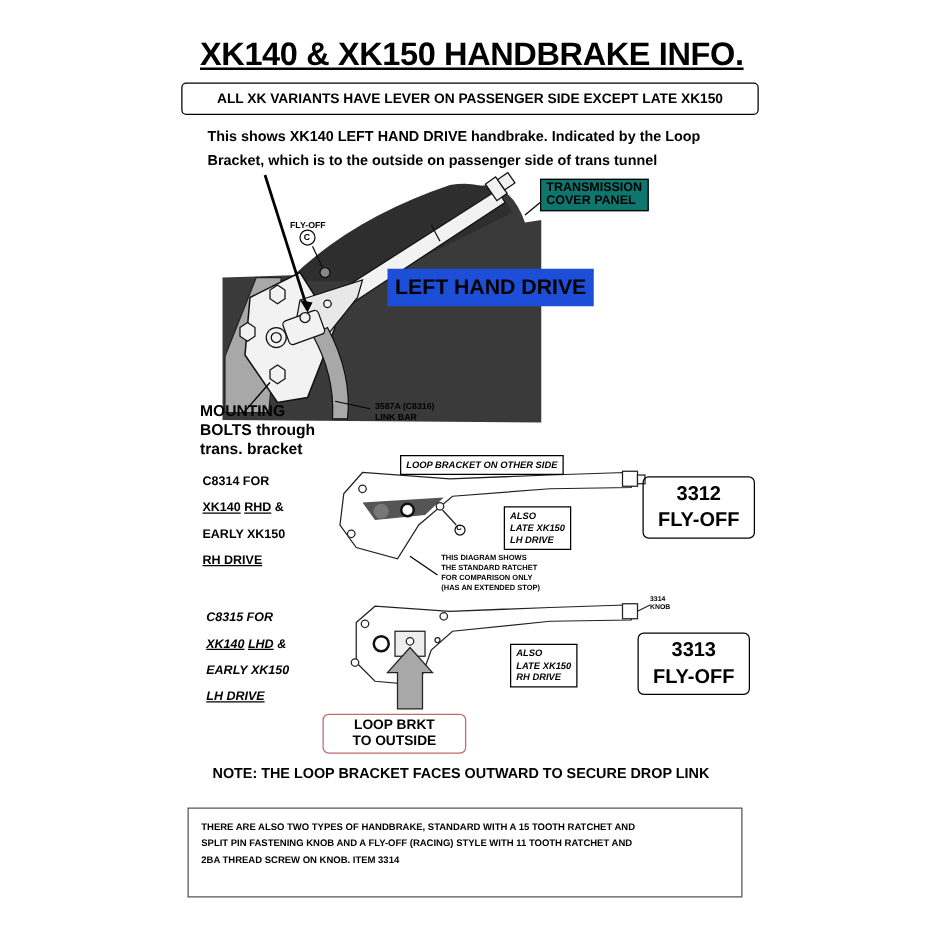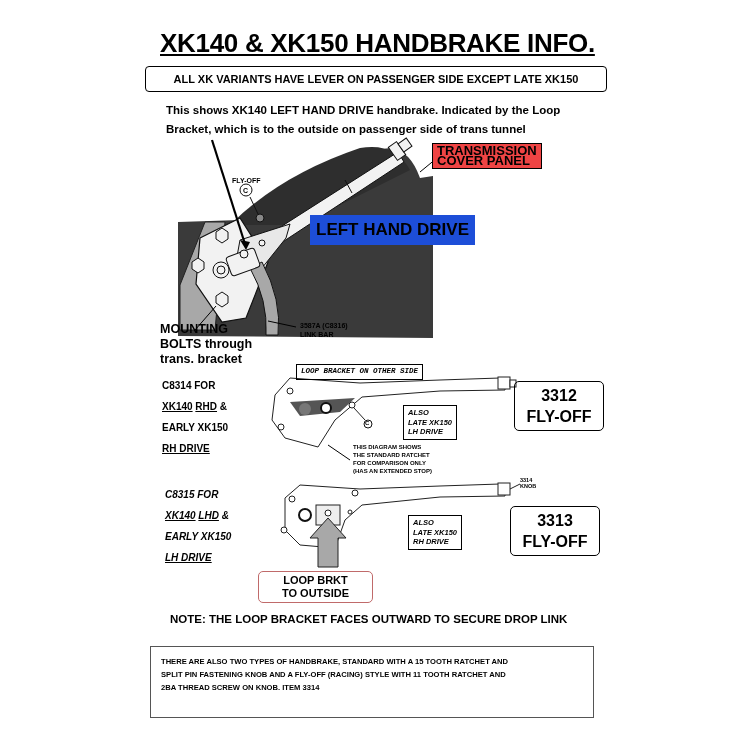--- a/index.html
+++ b/index.html
@@ -1,21 +1,21 @@
 <!DOCTYPE html>
 <html><head>
 <meta charset="utf-8">
 <style>
   html, body { margin: 0; padding: 0; background: #ffffff; }
   body { width: 750px; height: 750px; position: relative; overflow: hidden; font-family: "DejaVu Sans", "Liberation Sans", sans-serif; color: #000; }
   .abs { position: absolute; }
   .title { left: 160px; top: 28px; width: 440px; font-size: 26px; font-weight: bold; text-decoration: underline; letter-spacing: -0.3px; white-space: nowrap; font-family: "Liberation Sans", sans-serif; }
   .banner { left: 145px; top: 66px; width: 460px; height: 24px; border: 1.5px solid #000; border-radius: 4px; font-size: 11px; font-weight: bold; display: flex; align-items: center; justify-content: center; white-space: nowrap; font-family: "Liberation Sans", sans-serif; }
   .intro { left: 166px; top: 101px; font-size: 11.5px; font-weight: bold; line-height: 19px; white-space: nowrap; font-family: "Liberation Sans", sans-serif; }
-  .small-box { border: 1.5px solid #000; font-size: 13px; font-weight: bold; line-height: 10px; padding: 2px 4px; background:#ef4444; font-family: "Liberation Sans", sans-serif; }
+  .small-box { border: 1.5px solid #000; font-size: 10px; font-weight: bold; line-height: 10px; padding: 2px 4px; background:#0f766e; font-family: "Liberation Sans", sans-serif; }
   .big-label { font-size: 17px; font-weight: bold; line-height: 22px; background: #1d4ed8; padding: 4px 6px; font-family: "Liberation Sans", sans-serif; }
   .tiny { font-size: 7px; font-weight: bold; line-height: 9px; font-family: "Liberation Sans", sans-serif; white-space: nowrap; }
   .side-label { font-size: 10px; font-weight: bold; line-height: 21px; font-family: "Liberation Sans", sans-serif; white-space: nowrap; }
   .u { text-decoration: underline; }
   .part-box { border: 1.5px solid #000; border-radius: 5px; width: 88px; height: 48px; font-size: 16px; font-weight: bold; text-align: center; line-height: 21px; display: flex; flex-direction: column; justify-content: center; font-family: "Liberation Sans", sans-serif; }
   .italic-box { border: 1.5px solid #000; font-size: 7.5px; font-weight: bold; font-style: italic; line-height: 9.5px; padding: 2px 4px; font-family: "Liberation Sans", sans-serif; white-space: nowrap; }
   .loop-box { left: 258px; top: 571px; width: 113px; height: 30px; border: 1.5px solid #c06a6a; border-radius: 5px; font-size: 11px; font-weight: bold; text-align: center; line-height: 13px; display: flex; flex-direction: column; justify-content: center; font-family: "Liberation Sans", sans-serif; }
   .note { left: 170px; top: 611px; width: 420px; font-size: 11.5px; font-weight: bold; line-height: 16px; font-family: "Liberation Sans", sans-serif; white-space: nowrap; }
   .info-box { left: 150px; top: 646px; width: 444px; height: 72px; border: 1.5px solid #555; font-size: 7.6px; font-weight: bold; line-height: 14px; padding: 8px 10px; box-sizing: border-box; font-family: "Liberation Sans", sans-serif; white-space: nowrap; }
   svg { position: absolute; left: 0; top: 0; }
@@ -116,21 +116,21 @@
 <div class="abs" style="left:160px; top:322px; font-size:12.5px; font-weight:bold; line-height:15px; font-family:'Liberation Sans', sans-serif; white-space:nowrap;">
   <div>MOUNTING</div>
   <div>BOLTS through</div>
   <div>trans. bracket</div>
 </div>
 <div class="abs tiny" style="left:300px; top:321px;">
   <div>3587A (C8316)</div>
   <div>LINK BAR</div>
 </div>
 
-<div class="abs italic-box" style="left:296px; top:364px;font-family:Liberation Mono, monospace;">LOOP BRACKET ON OTHER SIDE</div>
+<div class="abs italic-box" style="left:320px; top:364px;">LOOP BRACKET ON OTHER SIDE</div>
 <div class="abs side-label" style="left:162px; top:375px;">
   <div>C8314  FOR</div>
   <div><span class="u">XK140</span> <span class="u">RHD</span> <span>&amp;</span></div>
   <div>EARLY XK150</div>
   <div class="u">RH DRIVE</div>
 </div>
 <div class="abs italic-box" style="left:403px; top:405px;">
   <div>ALSO</div>
   <div>LATE XK150</div>
   <div>LH  DRIVE</div>

